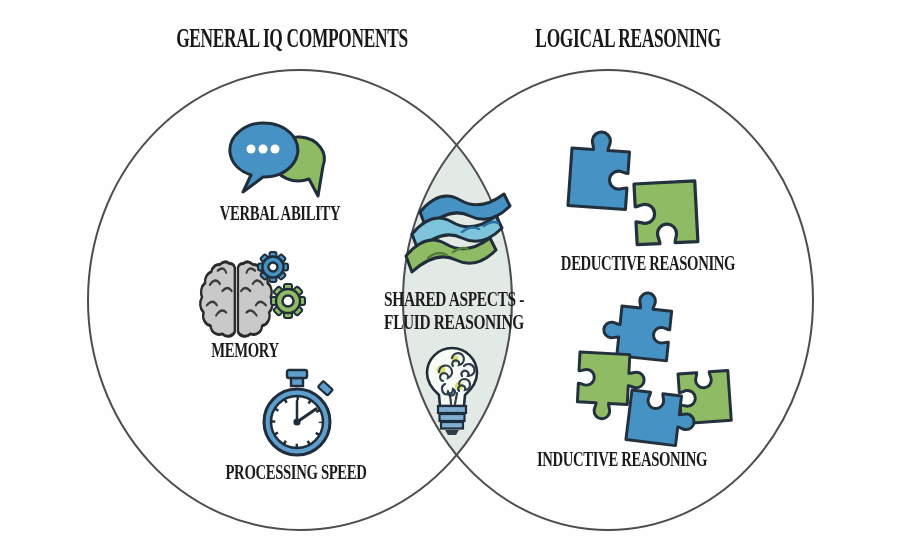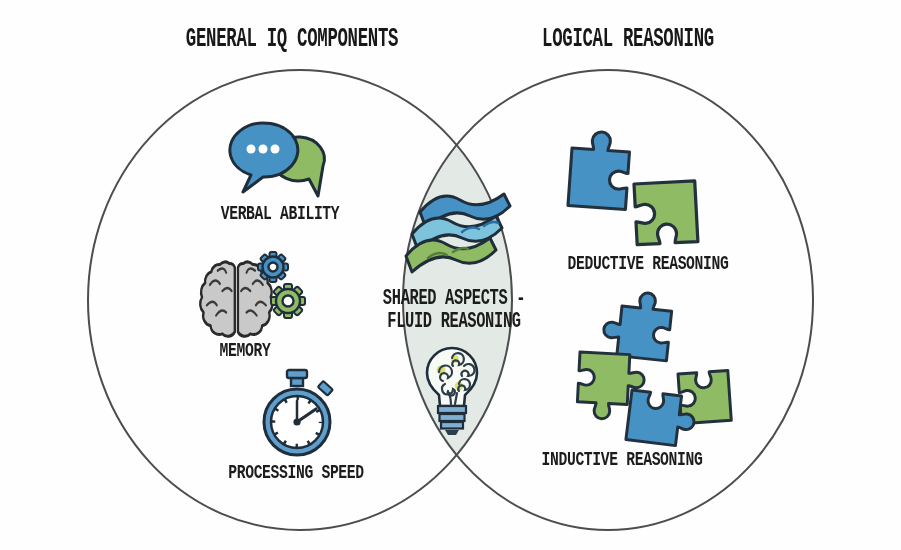--- a/index.html
+++ b/index.html
@@ -1,17 +1,17 @@
 <!DOCTYPE html>
 <html><head>
 <meta charset="utf-8">
 <style>
   html,body{margin:0;padding:0;background:#fff;}
   #stage{position:relative;width:901px;height:550px;background:#fefefe;overflow:hidden;
-         font-family:Liberation Mono, monospace;}
+         font-family:Liberation Serif, serif;}
   #venn-svg{position:absolute;left:0;top:0;}
   .lbl{position:absolute;font-weight:700;color:#1c1c1c;white-space:nowrap;
        transform:translate(-50%,-50%) scaleX(0.70);letter-spacing:-0.5px;}
   .title{position:absolute;font-weight:700;color:#181818;white-space:nowrap;
        transform:translate(-50%,-50%) scaleX(0.62);letter-spacing:-0.5px;font-size:28px;}
   .center-lbl{text-align:center;line-height:23px;font-size:22px;}
 </style>
 </head>
 <body>
 

